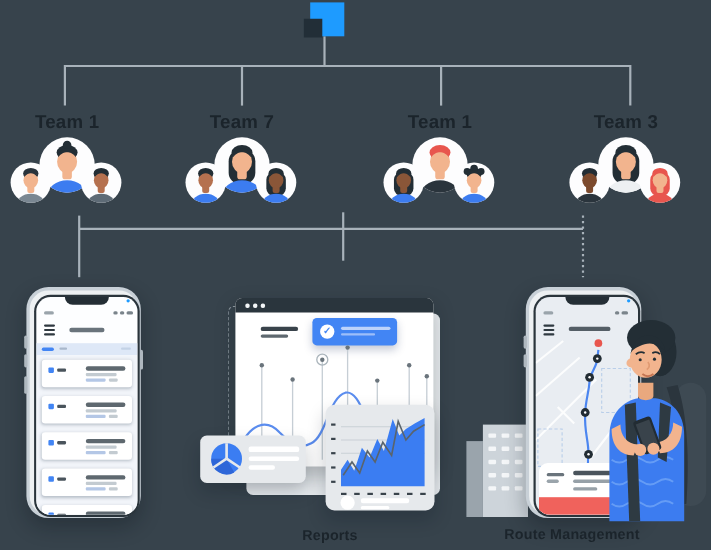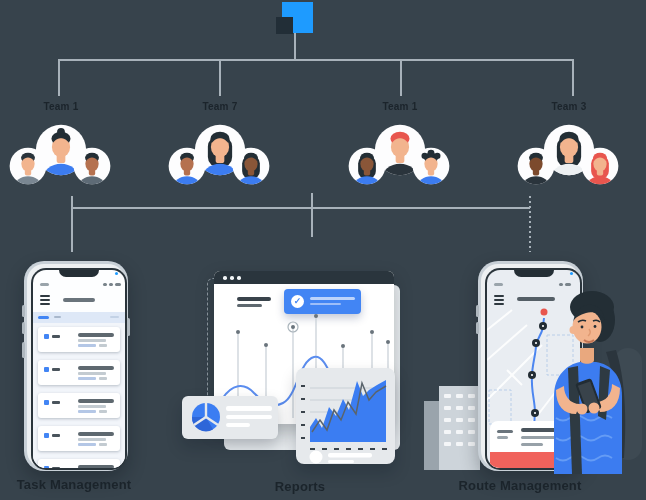--- a/index.html
+++ b/index.html
@@ -3,21 +3,21 @@
 <meta charset="utf-8">
 <style>
   html,body{margin:0;padding:0;background:#37434C;}
   .canvas{position:relative;width:646px;height:500px;background:#37434C;overflow:hidden;
           font-family:"Liberation Sans",sans-serif;}
   .abs{position:absolute;}
   .connectors{position:absolute;left:0;top:0;z-index:1;}
   
   .team{position:absolute;width:120px;height:92px;z-index:2;}
   .team-label{position:absolute;left:0;top:0;width:120px;text-align:center;
-              font-size:10px;font-weight:bold;color:#1B242B;letter-spacing:.2px;}
+              font-size:17px;font-weight:bold;color:#1B242B;letter-spacing:.2px;}
   .av{position:absolute;}
   .av0{left:8px;top:46px;z-index:3;}
   .av1{left:34px;top:23px;z-index:2;}
   .av2{left:72px;top:46px;z-index:3;}
   
   .phone{position:absolute;width:104px;height:210px;border-radius:20px;background:#C8D0D7;
          box-shadow:0 8px 18px rgba(10,18,24,.30);}
   .phone-rim{position:absolute;left:3px;top:3px;width:98px;height:204px;border-radius:17px;background:#EDF0F2;}
   .screen{position:absolute;left:6px;top:6px;width:92px;height:198px;border-radius:13px;background:#FDFEFF;
           box-shadow:0 0 0 2px #2A343B;overflow:hidden;}
@@ -557,17 +557,16 @@
     <path d="M80,108 C80,124 72,132 60,132 L56,122 C66,122 72,114 72,104 Z" fill="#F2B48E"></path>
     <path d="M16,110 C16,126 24,134 36,134 L40,124 C30,124 24,116 24,106 Z" fill="#F2B48E"></path>
     <g transform="rotate(-20 48 116)">
       <rect x="40" y="100" width="17" height="32" rx="3" fill="#222C33"></rect>
       <rect x="42" y="103" width="13" height="24" fill="#39434B"></rect>
     </g>
     <circle cx="54" cy="128" r="5.5" fill="#F2B48E"></circle>
     <circle cx="42" cy="129" r="5.5" fill="#F2B48E"></circle>
   </svg>
 
-  <div class="sec-label" style="left:14px;top:477px;width:120px">Task Management</div>
   <div class="sec-label" style="left:448px;top:478px;width:144px">Route Management</div>
   <div class="sec-label" style="left:248px;top:479px;width:104px">Reports</div>
 
 </div>
 
 </body></html>

